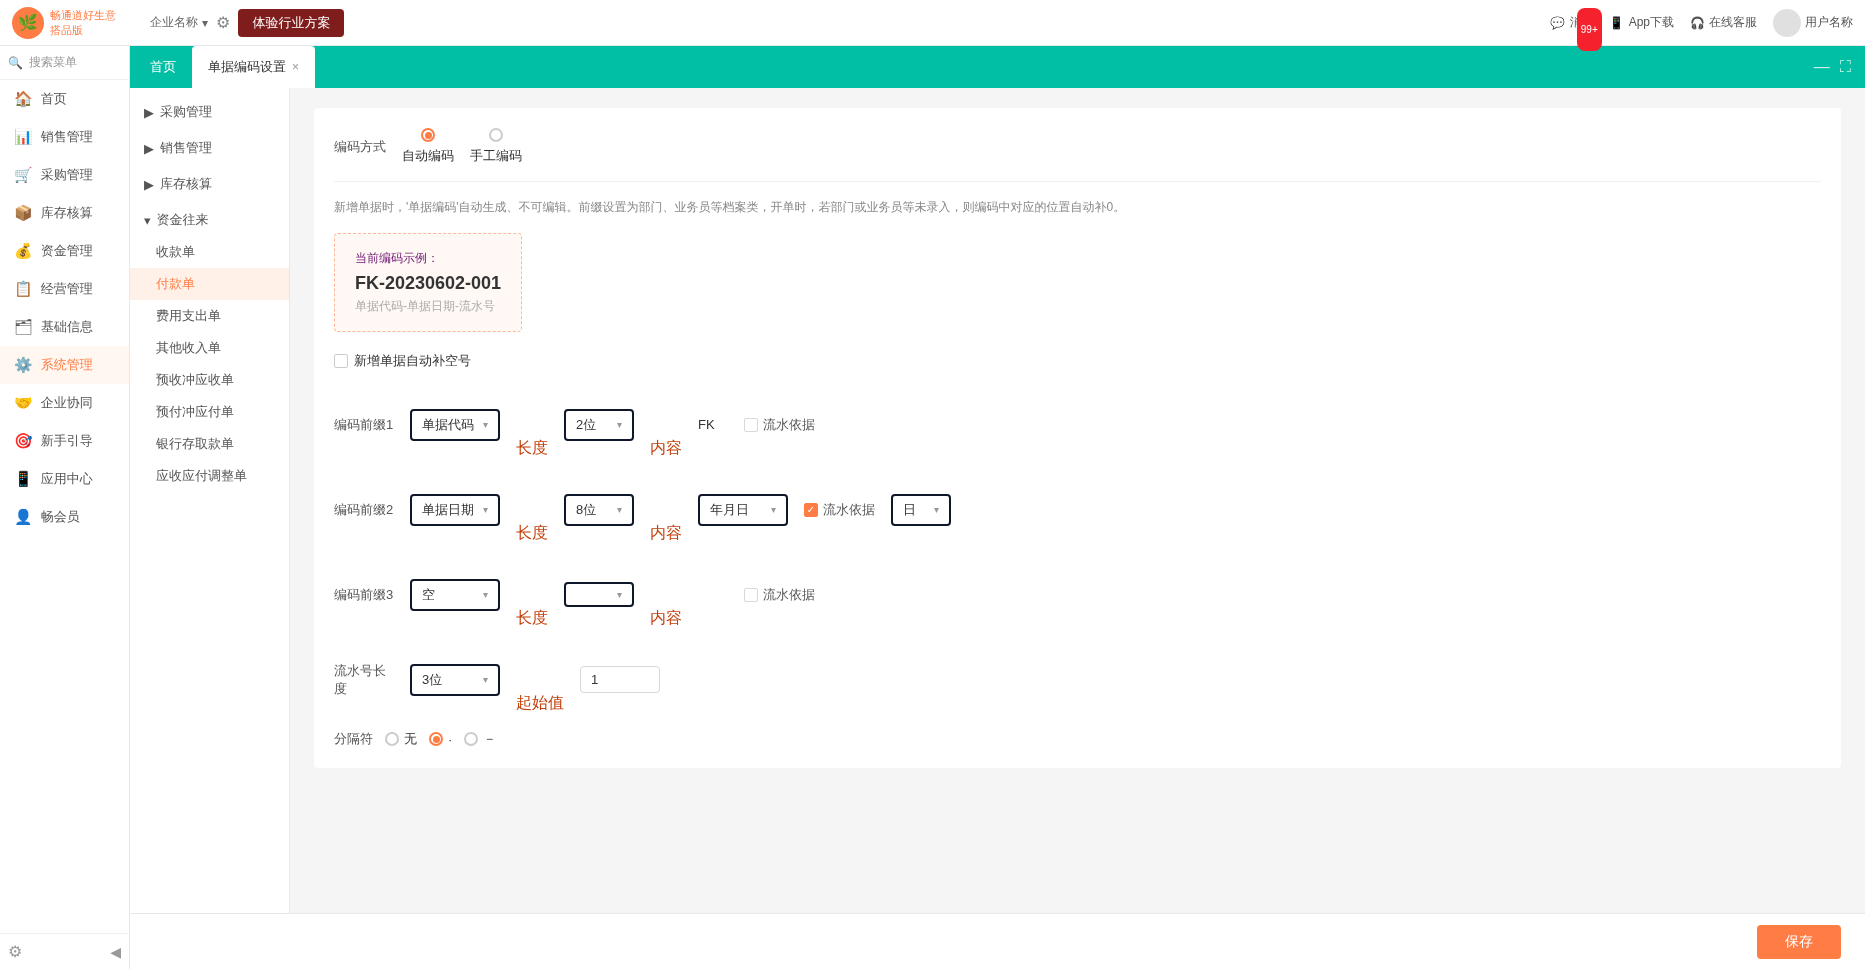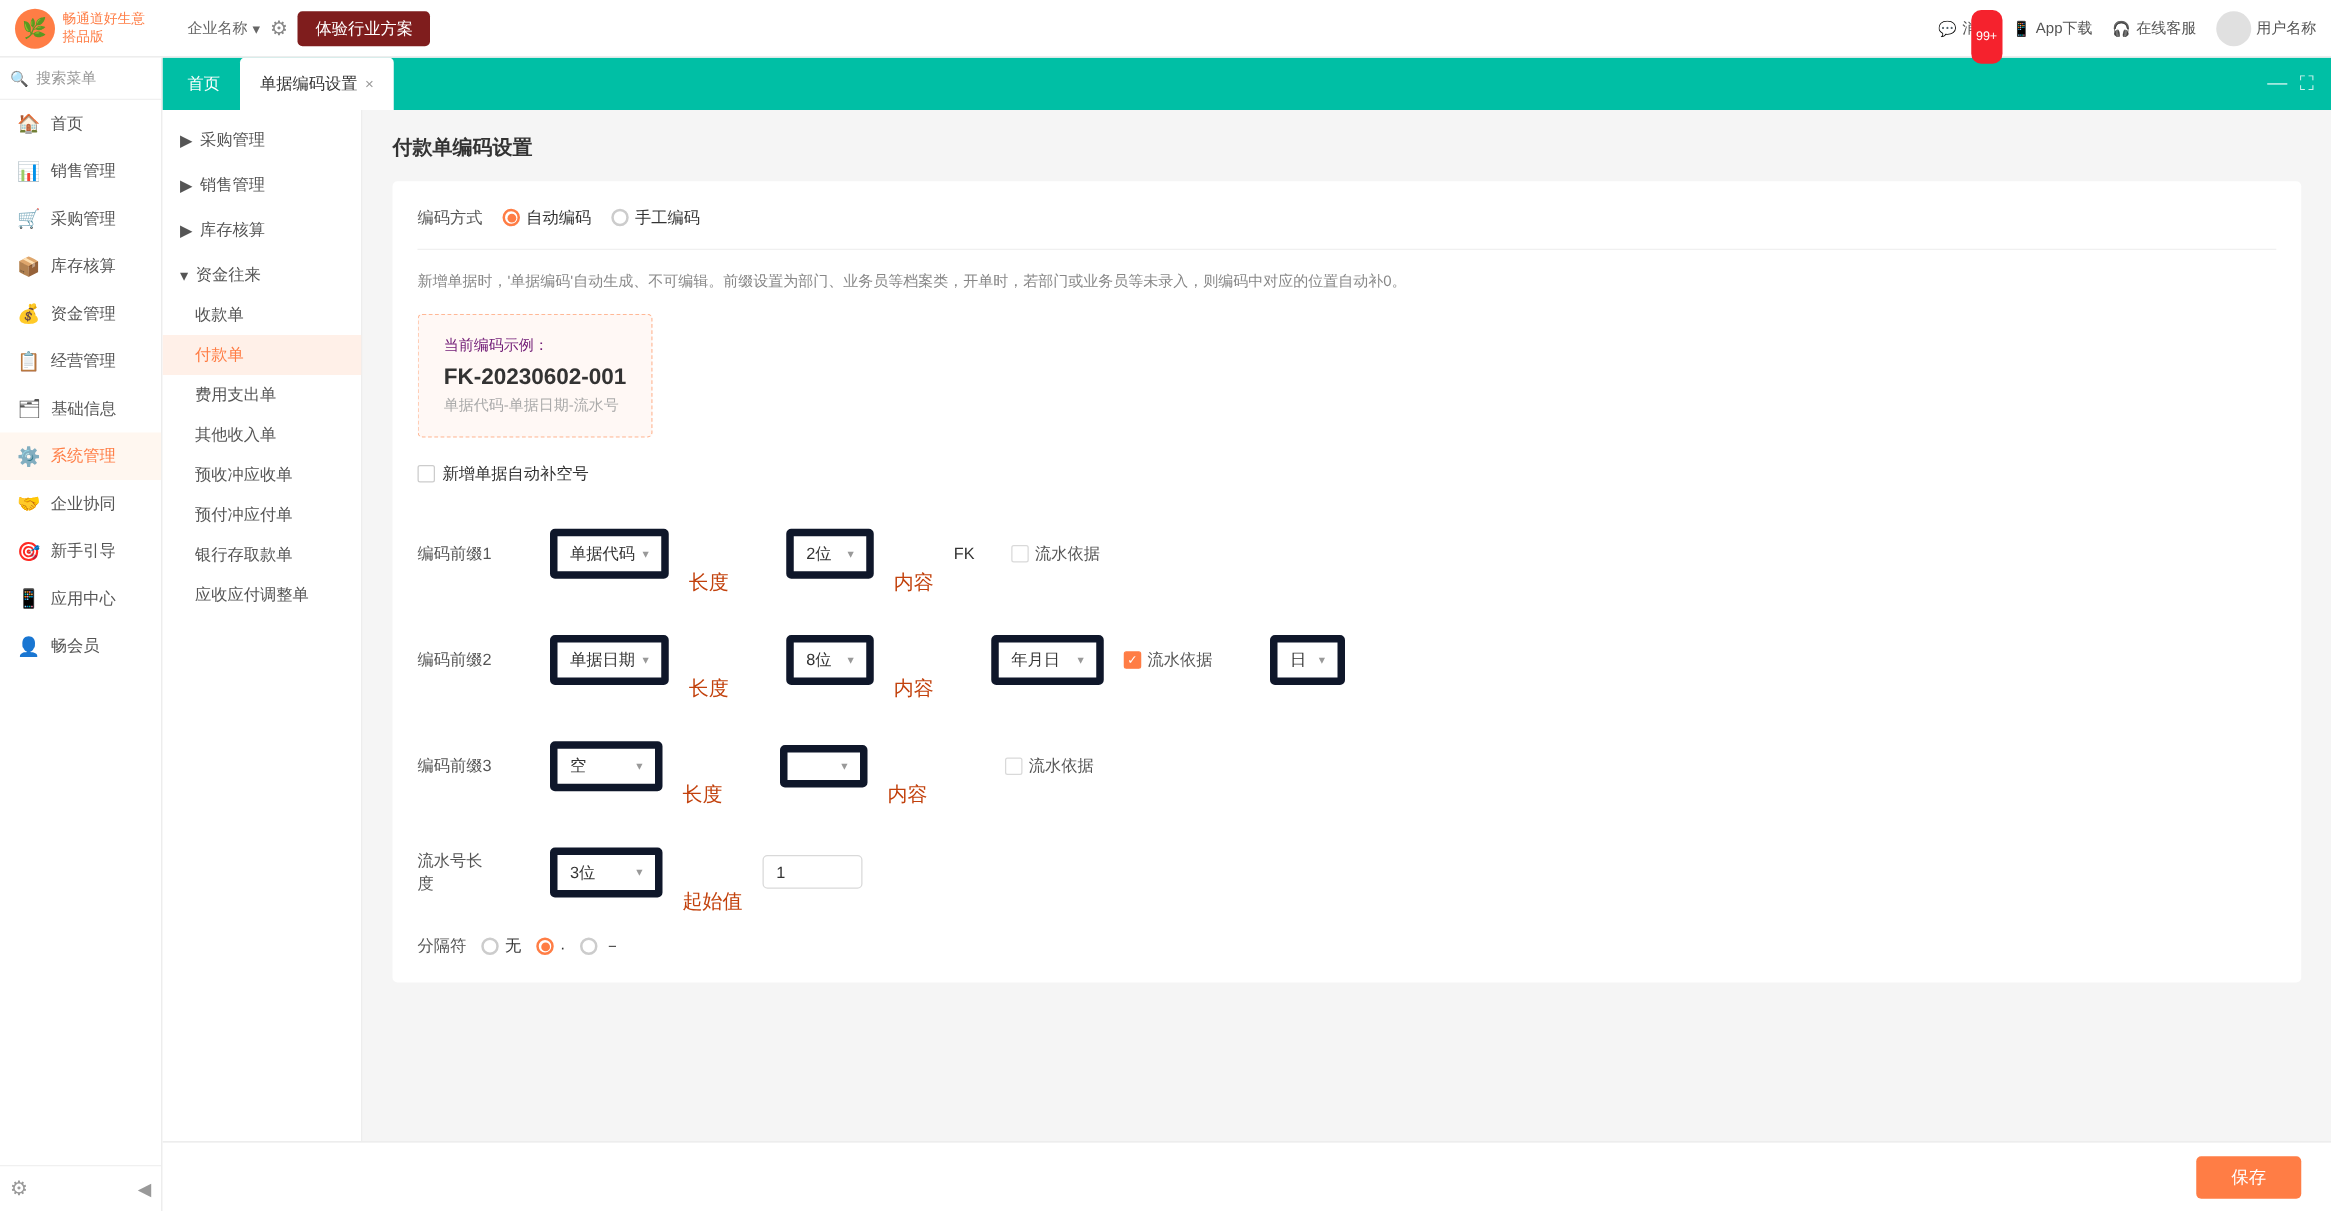--- a/index.html
+++ b/index.html
@@ -249,21 +249,21 @@
     .coding-mode-row {
       display: flex;
       align-items: center;
       gap: 16px;
       margin-bottom: 16px;
       padding-bottom: 16px;
       border-bottom: 1px solid #f0f0f0;
     }
     .coding-mode-label { font-size: 13px; color: #555; }
     .radio-group { display: flex; align-items: center; gap: 16px; }
-    .radio-option { display: flex; align-items: center; gap: 5px; font-size: 13px; color: #333; cursor: pointer; }
+    .radio-option { display: flex; align-items: center; gap: 5px; font-size: 13px; color: #333; cursor: pointer; flex-direction: column; }
     .radio-circle {
       width: 14px;
       height: 14px;
       border-radius: 50%;
       border: 2px solid #ccc;
       display: flex;
       align-items: center;
       justify-content: center;
     }
     .radio-circle.checked {
@@ -325,32 +325,31 @@
 
     
     .form-row {
       display: flex;
       align-items: center;
       gap: 16px;
       margin-bottom: 16px;
     }
     .form-label { font-size: 13px; color: #555; width: 60px; flex-shrink: 0; }
     .form-select {
-      border: 6px solid #0f172a;
+      border: 2px solid #0f172a;
       border-radius: 4px;
       padding: 5px 10px;
       font-size: 13px;
       color: #333;
       background: #fff;
       display: flex;
       align-items: center;
       gap: 6px;
       cursor: pointer;
       min-width: 90px;
-      margin-left: 30px;
     }
     .form-select .arrow { color: #999; font-size: 10px; margin-left: auto; }
     .form-input {
       border: 1px solid #d9d9d9;
       border-radius: 4px;
       padding: 5px 10px;
       font-size: 13px;
       color: #333;
       background: #fff;
       min-width: 80px;
@@ -573,21 +572,20 @@
           <div class="sub-sidebar-item">费用支出单</div>
           <div class="sub-sidebar-item">其他收入单</div>
           <div class="sub-sidebar-item">预收冲应收单</div>
           <div class="sub-sidebar-item">预付冲应付单</div>
           <div class="sub-sidebar-item">银行存取款单</div>
           <div class="sub-sidebar-item">应收应付调整单</div>
         </div>
       </div>
 
       <div class="main-content">
-        <div class="page-title">付款单编码设置</div>
         <div class="content-card">
 
           
           <div class="coding-mode-row">
             <span class="coding-mode-label">编码方式</span>
             <div class="radio-group">
               <label class="radio-option">
                 <div class="radio-circle checked"></div>
                 <span>自动编码</span>
               </label>

